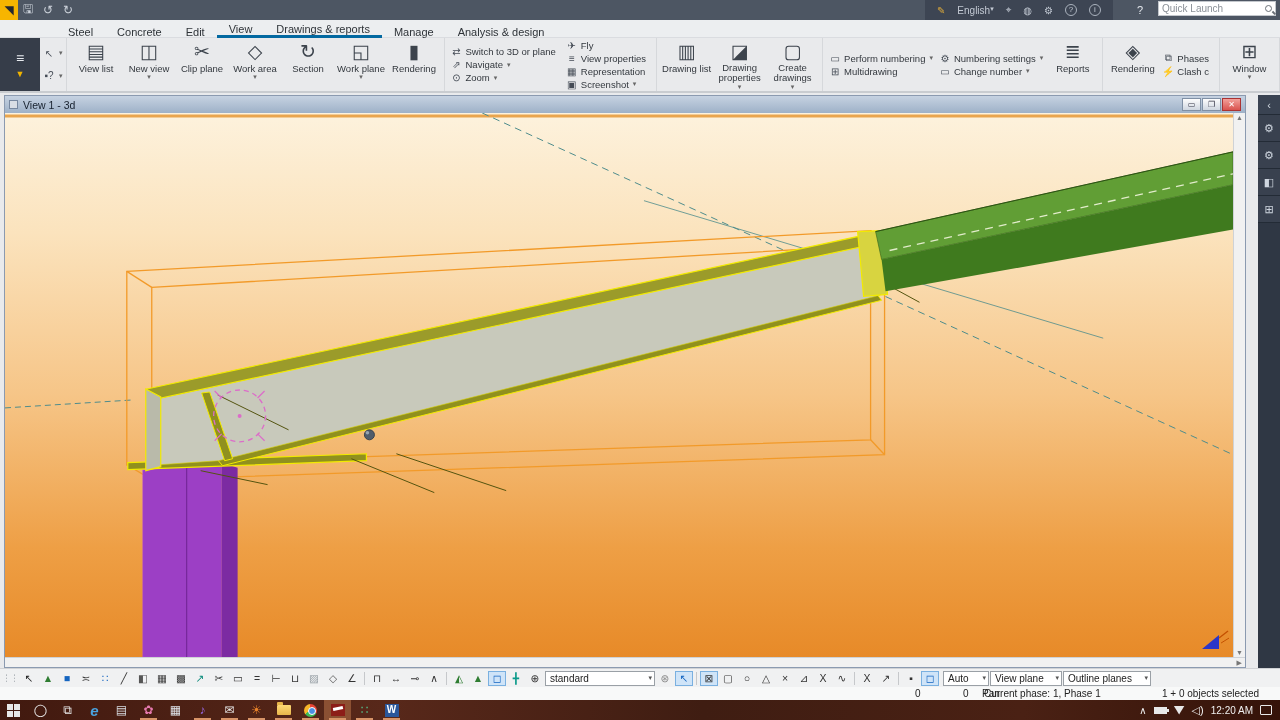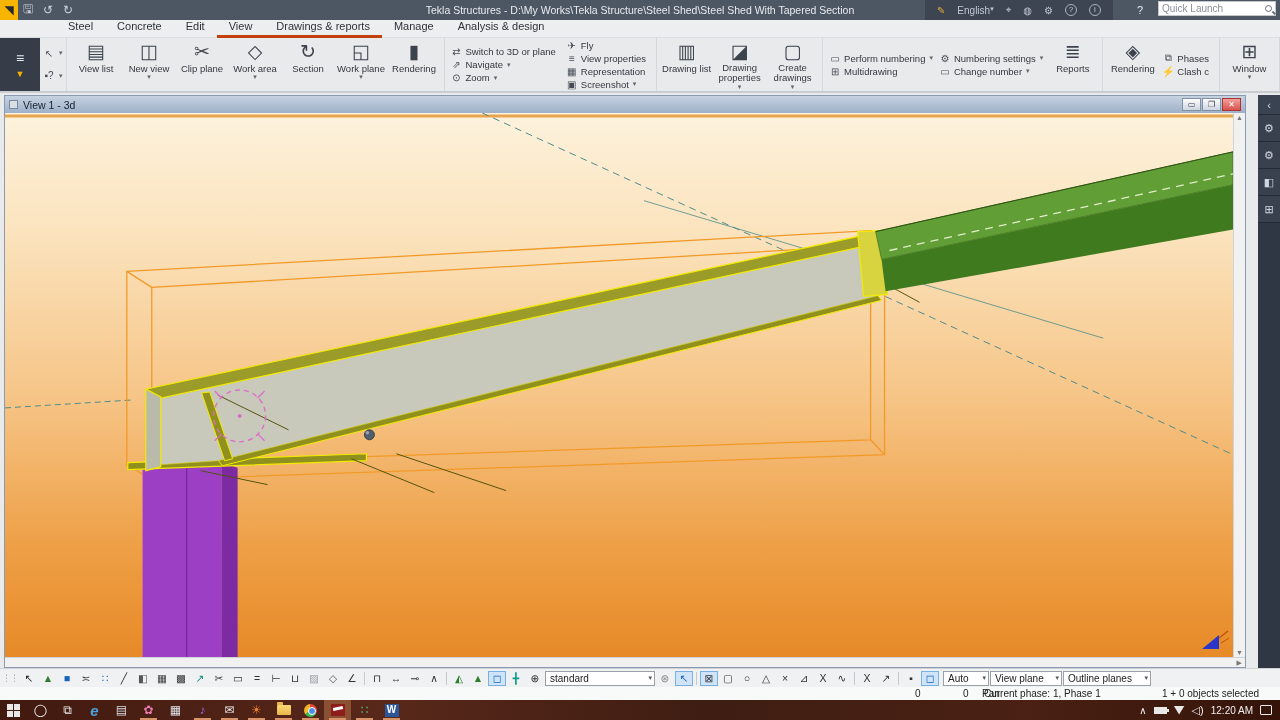--- a/index.html
+++ b/index.html
@@ -13,22 +13,22 @@
   .t-title{position:absolute;left:360px;width:560px;text-align:center;font-size:10.5px;color:#e8ebef;white-space:nowrap}
   .t-pill{position:absolute;left:925px;top:0;height:20px;width:188px;background:#3d4553;display:flex;align-items:center;justify-content:space-evenly;color:#c3cad4;font-size:10px}
   .t-pill .lang{display:flex;align-items:flex-start;gap:0}
   .t-circ{width:12px;height:12px;border:1px solid #aab2bd;border-radius:50%;display:flex;align-items:center;justify-content:center;font-size:8px;line-height:1}
   .t-right{position:absolute;right:0;top:0;height:20px;display:flex;align-items:center;gap:2px;padding-right:4px}
   .t-btn{width:22px;height:20px;display:flex;align-items:center;justify-content:center;font-size:11px;color:#e4e8ed}
   .t-login{display:flex;align-items:center;gap:3px;font-size:10.5px;color:#e4e8ed;padding:0 4px}
 
   
   .tabrow{position:absolute;left:0;top:20px;width:1280px;height:18px;background:#eceef0;border-bottom:1px solid #dadce0;display:flex;padding-left:56px;font-size:11px}
-  .tab{padding:0 12px;display:flex;align-items:flex-start;height:18px;color:#2e3338}
-  .tab.active{border-bottom:3px solid #c2410c}
+  .tab{padding:0 12px;display:flex;align-items:flex-end;height:18px;color:#2e3338}
+  .tab.active{border-bottom:3px solid #0369a1}
   .quicklaunch{position:absolute;right:4px;top:1px;width:118px;height:15px;background:#fff;border:1px solid #c3c7cc;display:flex;align-items:center;justify-content:space-between;padding:0 3px;color:#8a9097;font-size:10px}
   .ql-mag{width:7px;height:7px;border:1.5px solid #6b7178;border-radius:50%;position:relative}
   .ql-mag::after{content:"";position:absolute;left:6px;top:6px;width:4px;height:1.5px;background:#6b7178;transform:rotate(45deg)}
 
   
   .ribbon{position:absolute;left:0;top:38px;width:1280px;height:55px;background:#e9eaec;border-bottom:2px solid #c9ccd0;display:flex;align-items:stretch}
   .menu-block{width:48px;background:#363d49;color:#e8ebef;display:flex;flex-direction:column;align-items:center;justify-content:center;gap:3px;font-size:14px}
   .menu-block .chev{font-size:9px;color:#f0b400}
   .selcol{display:flex;flex-direction:column;justify-content:space-around;padding:4px 3px;border-right:1px solid #d6d8db}
   .selcol .smallbtn{height:16px}
@@ -95,21 +95,20 @@
   .tr-ac{width:12px;height:10px;border:1.5px solid #e8e8e8;border-radius:1px}
 </style>
 </head>
 <body>
 
 <div class="titlebar">
   <div class="t-logo">◥</div>
   <div class="t-ic">🖫</div>
   <div class="t-ic">↺</div>
   <div class="t-ic">↻</div>
-  <div class="t-title">Tekla Structures - D:\My Works\Tekla Structure\Steel Shed\Steel Shed With Tapered Section</div>
   <div class="t-pill">
     <span style="color:#d9a73a">✎</span>
     <span class="lang">
         <span>English</span>
         <span style="font-size:7px">▾</span>
       </span>
     <span>⌖</span>
     <span>◍</span>
     <span>⚙</span>
     <span class="t-circ">?</span>

